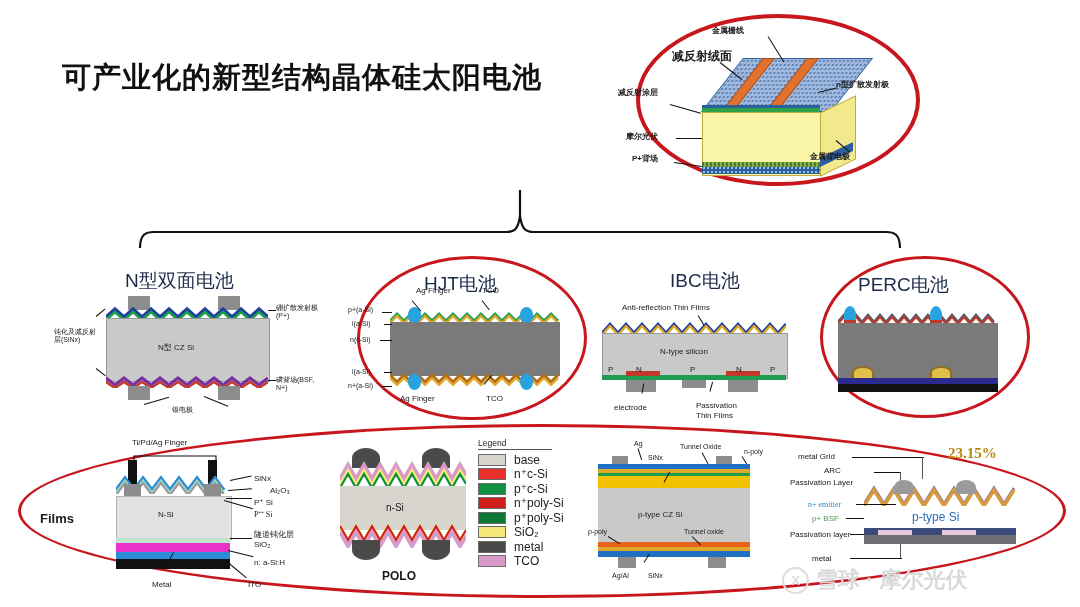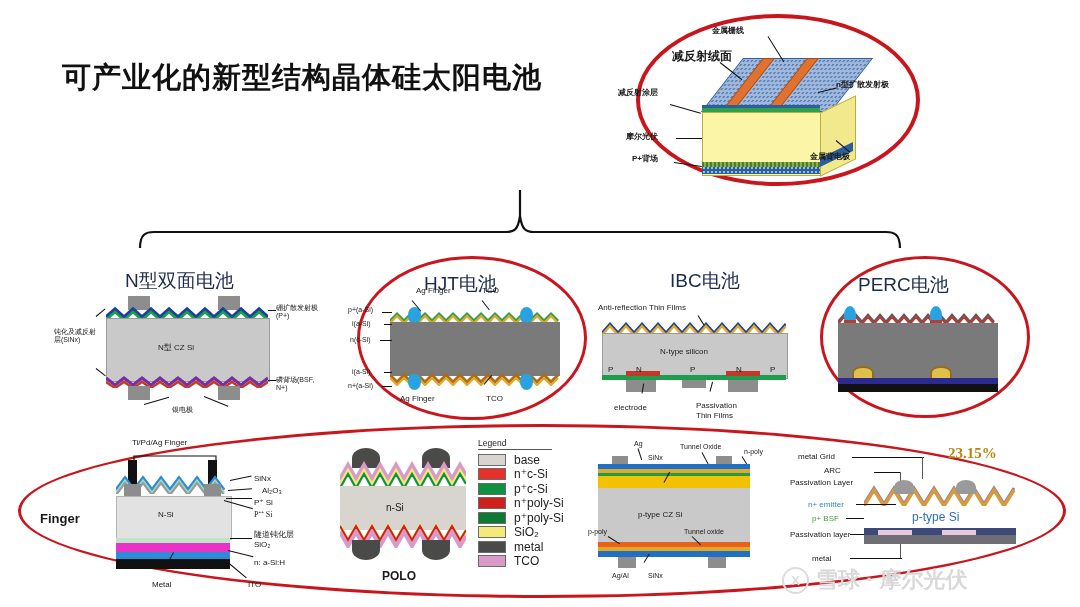--- a/index.html
+++ b/index.html
@@ -237,21 +237,21 @@
     <div class="abs lbl" style="left:-42px;top:72px;">n+(a-Si)</div>
     <div class="abs leader" style="left:-8px;top:2px;width:10px;"></div>
     <div class="abs leader" style="left:-6px;top:14px;width:8px;"></div>
     <div class="abs leader" style="left:-10px;top:30px;width:12px;"></div>
     <div class="abs leader" style="left:-6px;top:62px;width:8px;"></div>
     <div class="abs leader" style="left:-8px;top:76px;width:10px;"></div>
   </div>
 
   <div class="abs cell-title" style="left:650px;top:268px;margin-left:20px;">IBC电池</div>
   <div class="abs" style="left:598px;top:305px;width:200px;height:110px;">
-    <div class="abs lbl8" style="left:0;top:-2px;">Anti-reflection Thin Films</div>
+    <div class="abs lbl8" style="left:24px;top:-2px;">Anti-reflection Thin Films</div>
     <div class="abs leader" style="left:100px;top:10px;width:14px;transform:rotate(58deg);"></div>
 
     <svg class="abs zig" style="left:4px;top:16px;" width="184" height="14" viewBox="0 0 184 14">
       <polyline points="0,12 8,3 16,12 24,3 32,12 40,3 48,12 56,3 64,12 72,3 80,12 88,3 96,12 104,3 112,12 120,3 128,12 136,3 144,12 152,3 160,12 168,3 176,12 184,3" fill="none" stroke="#1f3f9e" stroke-width="2.8"></polyline>
       <polyline points="0,14 8,5 16,14 24,5 32,14 40,5 48,14 56,5 64,14 72,5 80,14 88,5 96,14 104,5 112,14 120,5 128,14 136,5 144,14 152,5 160,14 168,5 176,14 184,5" fill="none" stroke="#e0a92a" stroke-width="2.4"></polyline>
     </svg>
     <div class="abs silicon" style="left:4px;top:28px;width:184px;height:44px;"></div>
     <div class="abs ntype-label" style="left:62px;top:42px;">N-type silicon</div>
 
     <div class="abs" style="left:4px;top:70px;width:184px;height:5px;background:#1f9d4f;"></div>
@@ -293,21 +293,21 @@
 
     <div class="abs" style="left:14px;top:56px;width:22px;height:13px;background:#e0c04a;border:2px solid #8f6f1f;border-radius:50% 50% 0 0;border-bottom:none;box-sizing:border-box;"></div>
     <div class="abs" style="left:92px;top:56px;width:22px;height:13px;background:#e0c04a;border:2px solid #8f6f1f;border-radius:50% 50% 0 0;border-bottom:none;box-sizing:border-box;"></div>
 
     <div class="abs" style="left:0px;top:68px;width:160px;height:6px;background:#2b2b8f;"></div>
     <div class="abs" style="left:0px;top:74px;width:160px;height:8px;background:#111111;"></div>
   </div>
 
   <div class="abs ellipse thin" style="left:18px;top:424px;width:1048px;height:174px;border-width:3px;"></div>
 
-  <div class="abs lbl9 b" style="left:40px;top:512px;font-size:13px;font-weight:bold;">Finger</div>
+  <div class="abs lbl9 b" style="left:40px;top:512px;font-size:13px;font-weight:bold;">Films</div>
 
   <div class="abs" style="left:108px;top:438px;width:210px;height:150px;">
     <div class="abs lbl8" style="left:24px;top:0px;">Ti/Pd/Ag Finger</div>
 
     <svg class="abs" style="left:22px;top:12px;" width="90" height="14" viewBox="0 0 90 14">
       <path d="M4,14 L4,6 L86,6 L86,14" fill="none" stroke="#111" stroke-width="1.1"></path>
     </svg>
 
     <div class="abs" style="left:20px;top:22px;width:9px;height:36px;background:#111;"></div>
     <div class="abs" style="left:100px;top:22px;width:9px;height:36px;background:#111;"></div>
@@ -323,21 +323,21 @@
     <div class="abs" style="left:8px;top:58px;width:114px;height:42px;background:#e2e2e2;border:1px solid #b5b5b5;"></div>
     <div class="abs lbl8 b" style="left:50px;top:72px;">N-Si</div>
 
     <div class="abs" style="left:8px;top:100px;width:114px;height:5px;background:#bfe6cd;"></div>
     <div class="abs" style="left:8px;top:105px;width:114px;height:9px;background:#e832c8;"></div>
     <div class="abs" style="left:8px;top:114px;width:114px;height:7px;background:#2e8bd6;"></div>
     <div class="abs" style="left:8px;top:121px;width:114px;height:10px;background:#111111;"></div>
 
     <div class="abs lbl8" style="left:146px;top:36px;">SiNx</div>
     <div class="abs leader" style="left:122px;top:42px;width:22px;transform:rotate(-12deg);"></div>
-    <div class="abs lbl8" style="left:154px;top:48px;">Al₂O₃</div>
+    <div class="abs lbl8" style="left:162px;top:48px;">Al₂O₃</div>
     <div class="abs leader" style="left:120px;top:52px;width:24px;transform:rotate(-4deg);"></div>
     <div class="abs lbl8" style="left:146px;top:60px;">P⁺ Si</div>
     <div class="abs leader" style="left:118px;top:60px;width:26px;"></div>
     <div class="abs lbl8" style="left:146px;top:72px;font-family:Liberation Serif, serif;">P⁺⁺ Si</div>
     <div class="abs leader" style="left:116px;top:62px;width:30px;transform:rotate(16deg);"></div>
     <div class="abs lbl8" style="left:146px;top:92px;width:54px;white-space:normal;line-height:1.25;">隧道钝化层SiO₂</div>
     <div class="abs leader" style="left:122px;top:100px;width:22px;"></div>
     <div class="abs lbl8" style="left:146px;top:120px;">n: a-Si:H</div>
     <div class="abs leader" style="left:120px;top:112px;width:26px;transform:rotate(14deg);"></div>
     <div class="abs lbl8" style="left:140px;top:142px;">ITO</div>
@@ -459,21 +459,21 @@
     <div class="abs leader" style="left:110px;top:20px;height:14px;width:1px;background:#555;"></div>
 
     <svg class="abs zig" style="left:74px;top:32px;" width="152" height="22" viewBox="0 0 152 22">
       <polyline points="0,20 10,4 20,20 30,4 40,20 50,4 60,20 70,4 80,20 90,4 100,20 110,4 120,20 130,4 140,20 150,4" fill="none" stroke="#8b7fa8" stroke-width="3"></polyline>
       <polyline points="0,22 10,6 20,22 30,6 40,22 50,6 60,22 70,6 80,22 90,6 100,22 110,6 120,22 130,6 140,22 150,6" fill="none" stroke="#d89a3a" stroke-width="3.4"></polyline>
     </svg>
 
     <div class="abs" style="left:104px;top:28px;width:20px;height:14px;background:#9a9a9a;border-radius:50% 50% 0 0;"></div>
     <div class="abs" style="left:166px;top:28px;width:20px;height:14px;background:#9a9a9a;border-radius:50% 50% 0 0;"></div>
 
-    <div class="abs lbl8 lbl-blue" style="left:18px;top:48px;color:#2b8ccc;">n+ emitter</div>
+    <div class="abs lbl8 lbl-blue" style="left:18px;top:48px;color:#2b8ccc;font-family:Liberation Serif, serif;">n+ emitter</div>
     <div class="abs leader" style="left:66px;top:52px;width:40px;"></div>
     <div class="abs lbl8 lbl-blue" style="left:22px;top:62px;color:#4a9a4a;">p+ BSF</div>
     <div class="abs leader" style="left:56px;top:66px;width:50px;"></div>
 
     <div class="abs" style="left:74px;top:54px;width:152px;height:22px;background:#ffffff;"></div>
     <div class="abs lbl8" style="left:122px;top:58px;font-size:12px;color:#2b6fb8;">p-type Si</div>
 
     <div class="abs" style="left:74px;top:76px;width:152px;height:7px;background:#3b4a7a;"></div>
     <div class="abs" style="left:88px;top:78px;width:34px;height:5px;background:#e8c8dc;"></div>
     <div class="abs" style="left:152px;top:78px;width:34px;height:5px;background:#e8c8dc;"></div>

